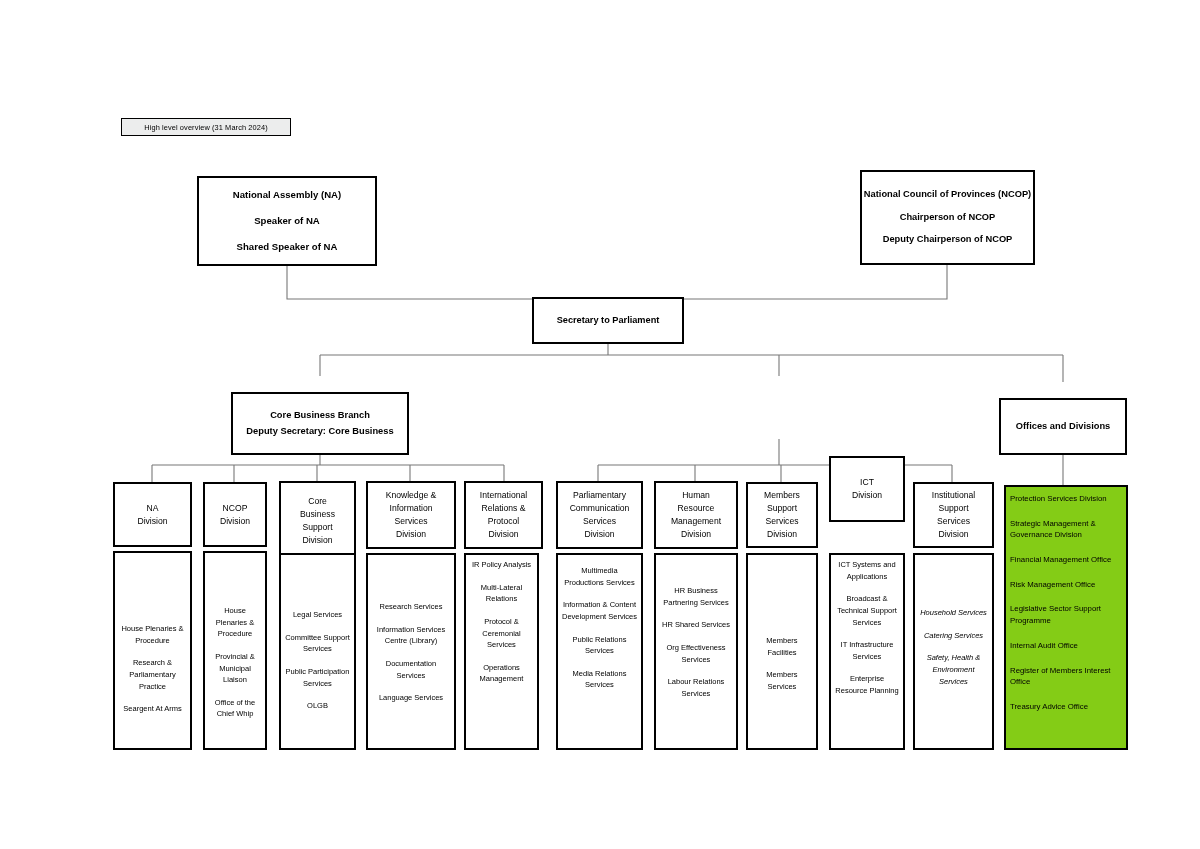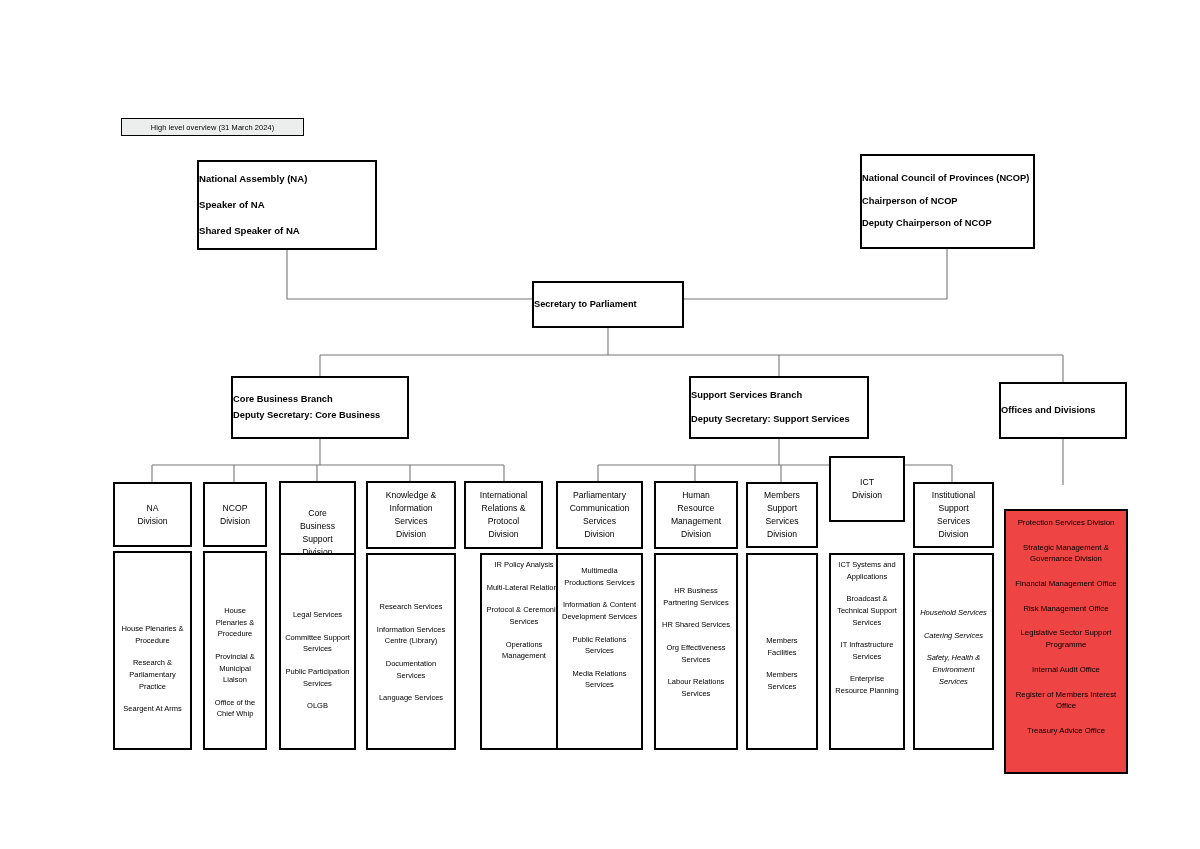--- a/index.html
+++ b/index.html
@@ -23,36 +23,37 @@
   
   .box {
     position: absolute;
     box-sizing: border-box;
     background: #ffffff;
     border: 2.5px solid #000000;
     display: flex;
     flex-direction: column;
     align-items: center;
     justify-content: center;
-    text-align: left;
+    text-align: center;
     font-weight: bold;
     line-height: 1.45;
     color: #000;
+    margin-top: 16px;
   }
   .box .ln {
     display: block;
     width: 100%;
   }
 
   
   #title-banner {
     position: absolute;
     left: 121px;
     top: 118px;
-    width: 183px;
+    width: 170px;
     height: 18px;
     box-sizing: border-box;
     background: #eceded;
     border: 1.5px solid #000000;
     display: flex;
     align-items: center;
     justify-content: center;
     font-size: 7.4px;
     font-weight: normal;
     letter-spacing: 0.1px;
@@ -101,33 +102,31 @@
     color: #000;
     overflow: hidden;
     padding: 4px 3px 0 3px;
   }
   .div-body .unit { width: 100%; }
 
   
   #offices-body {
     position: absolute;
     box-sizing: border-box;
-    background: #ef4444;
+    background: #84cc16;
     border: 2.5px solid #000000;
     display: flex;
     flex-direction: column;
     align-items: center;
-    text-align: center;
     font-size: 7.8px;
     font-weight: normal;
     line-height: 1.5;
     color: #000;
     overflow: hidden;
     padding: 6px 4px 0 4px;
-    margin-top: 24px;
   }
   #offices-body .unit { width: 100%; }
 
   
   #connectors {
     position: absolute;
     left: 0; top: 0;
     width: 1200px; height: 849px;
     pointer-events: none;
   }
@@ -192,24 +191,20 @@
 
   <div class="box" id="box-sec">
     <span class="ln">Secretary to Parliament</span>
   </div>
 
   <div class="box" id="box-core-branch">
     <span class="ln">Core Business Branch</span>
     <span class="ln">Deputy Secretary: Core Business</span>
   </div>
 
-  <div class="box" id="box-support-branch">
-    <span class="ln">Support Services Branch</span>
-    <span class="ln">Deputy Secretary: Support Services</span>
-  </div>
 
   <div class="box" id="box-offices">
     <span class="ln">Offices and Divisions</span>
   </div>
 
   <div id="division-layer">
       <div class="div-head" style="left: 113px; top: 482px; width: 79px; height: 65px;">
         <span>NA</span>
         <span>Division</span>
       </div>
@@ -220,21 +215,21 @@
       </div>
       <div class="div-head" style="left: 203px; top: 482px; width: 64px; height: 65px;">
         <span>NCOP</span>
         <span>Division</span>
       </div>
       <div class="div-body" style="left: 203px; top: 551px; width: 64px; height: 199px; padding-top: 52px;">
         <div class="unit" style="margin-bottom: 11px;">House Plenaries &amp; Procedure</div>
         <div class="unit" style="margin-bottom: 11px;">Provincial &amp; Municipal Liaison</div>
         <div class="unit" style="margin-bottom: 11px;">Office of the Chief Whip</div>
       </div>
-      <div class="div-head" style="left: 279px; top: 481px; width: 77px; height: 80px; justify-content: flex-end;">
+      <div class="div-head" style="left: 279px; top: 481px; width: 77px; height: 80px;">
         <span>Core</span>
         <span>Business</span>
         <span>Support</span>
         <span>Division</span>
       </div>
       <div class="div-body" style="left: 279px; top: 553px; width: 77px; height: 197px; padding-top: 54px;">
         <div class="unit" style="margin-bottom: 11px;">Legal Services</div>
         <div class="unit" style="margin-bottom: 11px;">Committee Support Services</div>
         <div class="unit" style="margin-bottom: 11px;">Public Participation Services</div>
         <div class="unit" style="margin-bottom: 4px;">OLGB</div>
@@ -250,21 +245,21 @@
         <div class="unit" style="margin-bottom: 11px;">Information Services Centre (Library)</div>
         <div class="unit" style="margin-bottom: 11px;">Documentation Services</div>
         <div class="unit" style="margin-bottom: 2px;">Language Services</div>
       </div>
       <div class="div-head" style="left: 464px; top: 481px; width: 79px; height: 68px;">
         <span>International</span>
         <span>Relations &amp;</span>
         <span>Protocol</span>
         <span>Division</span>
       </div>
-      <div class="div-body" style="left: 464px; top: 553px; width: 88px; height: 197px;  margin-left: 16px;">
+      <div class="div-body" style="left: 464px; top: 553px; width: 75px; height: 197px; ">
         <div class="unit" style="margin-bottom: 11px;">IR Policy Analysis</div>
         <div class="unit" style="margin-bottom: 11px;">Multi-Lateral Relations</div>
         <div class="unit" style="margin-bottom: 11px;">Protocol &amp; Ceremonial Services</div>
         <div class="unit" style="margin-bottom: 11px;">Operations Management</div>
       </div>
       <div class="div-head" style="left: 556px; top: 481px; width: 87px; height: 68px;">
         <span>Parliamentary</span>
         <span>Communication</span>
         <span>Services</span>
         <span>Division</span>

